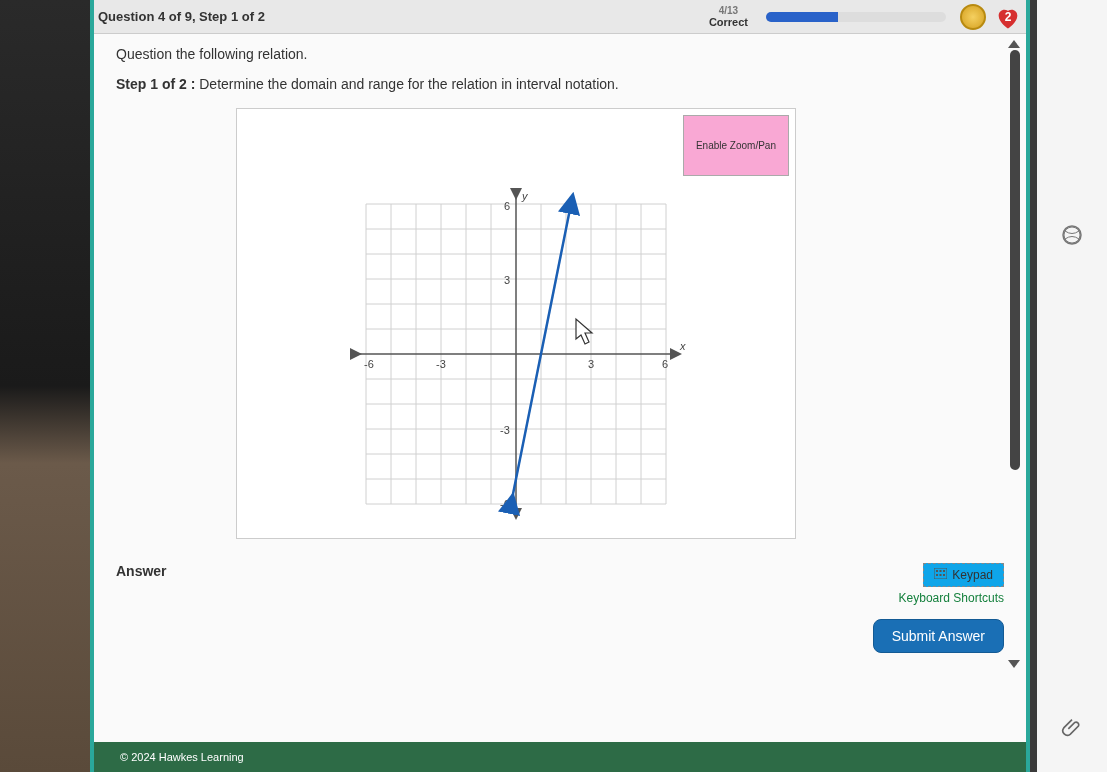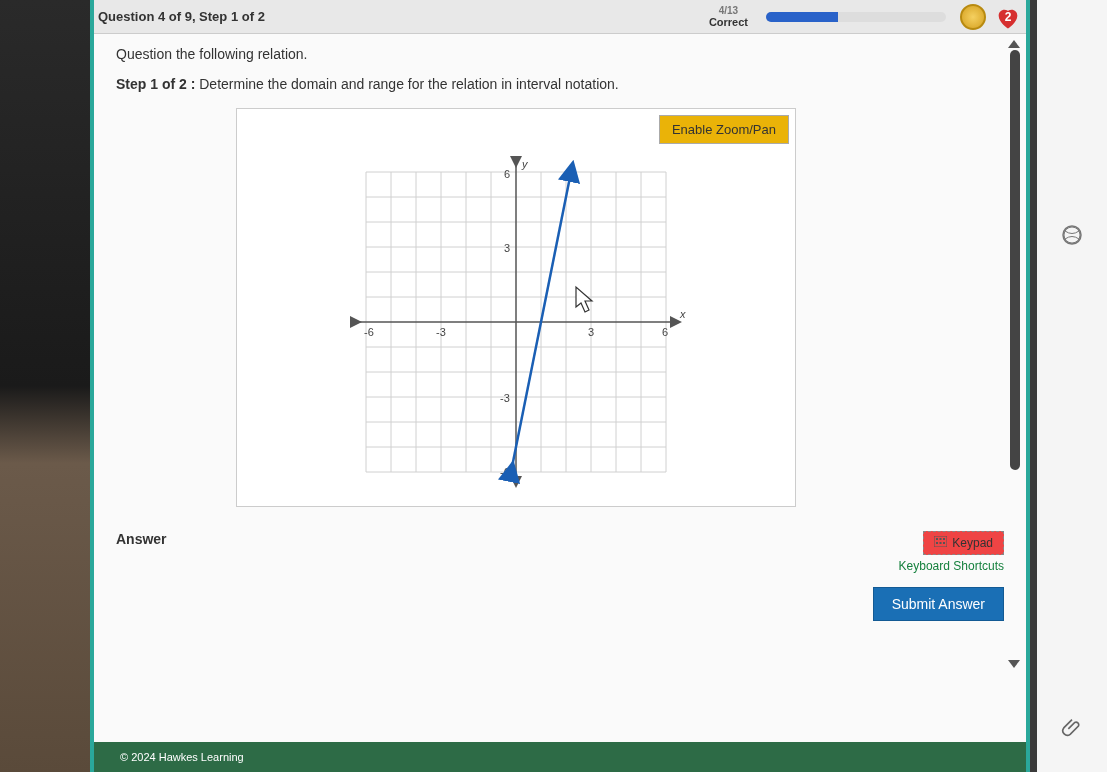--- a/index.html
+++ b/index.html
@@ -99,60 +99,60 @@
   .graph-wrap {
     border:1px solid #ccc;
     width: 560px;
     margin-left: 120px;
     background:#fff;
     padding:6px;
   }
   .zoom-row { display:flex; justify-content:flex-end; margin-bottom:4px;}
   .zoom-btn {
     border:1px solid #aaa;
-    background:#eab308;
-    padding:6px 12px;
-    font-size:13px;
+    background:#f9a8d4;
+    padding:24px 12px;
+    font-size:10px;
     color:#333;
     cursor:pointer;
   }
   .graph-area {
     display:flex;
     justify-content:center;
     padding: 4px 0 8px;
   }
   .answer-row {
     display:flex;
     align-items:flex-start;
     margin-top: 24px;
   }
   .answer-label { font-size:14px; color:#333; font-weight:bold; }
   .answer-right { margin-left:auto; text-align:right; }
   .keypad-btn {
     border:1px dashed #888;
-    background:#ef4444;
+    background:#0ea5e9;
     padding:4px 10px;
     font-size:12px;
     color:#333;
     display:inline-flex;
     align-items:center;
     gap:5px;
     cursor:pointer;
     text-align:right;
   }
   .kbshort { font-size:12px; color:#15803d; margin-top:4px; }
   .submit-row { display:flex; justify-content:flex-end; margin-top:14px; }
   .submit-btn {
     background:#1a6fb5;
     color:#fff;
     border:1px solid #135a94;
     padding:8px 18px;
     font-size:14px;
     cursor:pointer;
-    border-radius:0;
+    border-radius:8px;
   }
   .footer {
     position:absolute;
     left:0; right:0; bottom:0;
     height:30px;
     background:#2d6b46;
     color:#fff;
     font-size:11px;
     display:flex;
     align-items:center;

